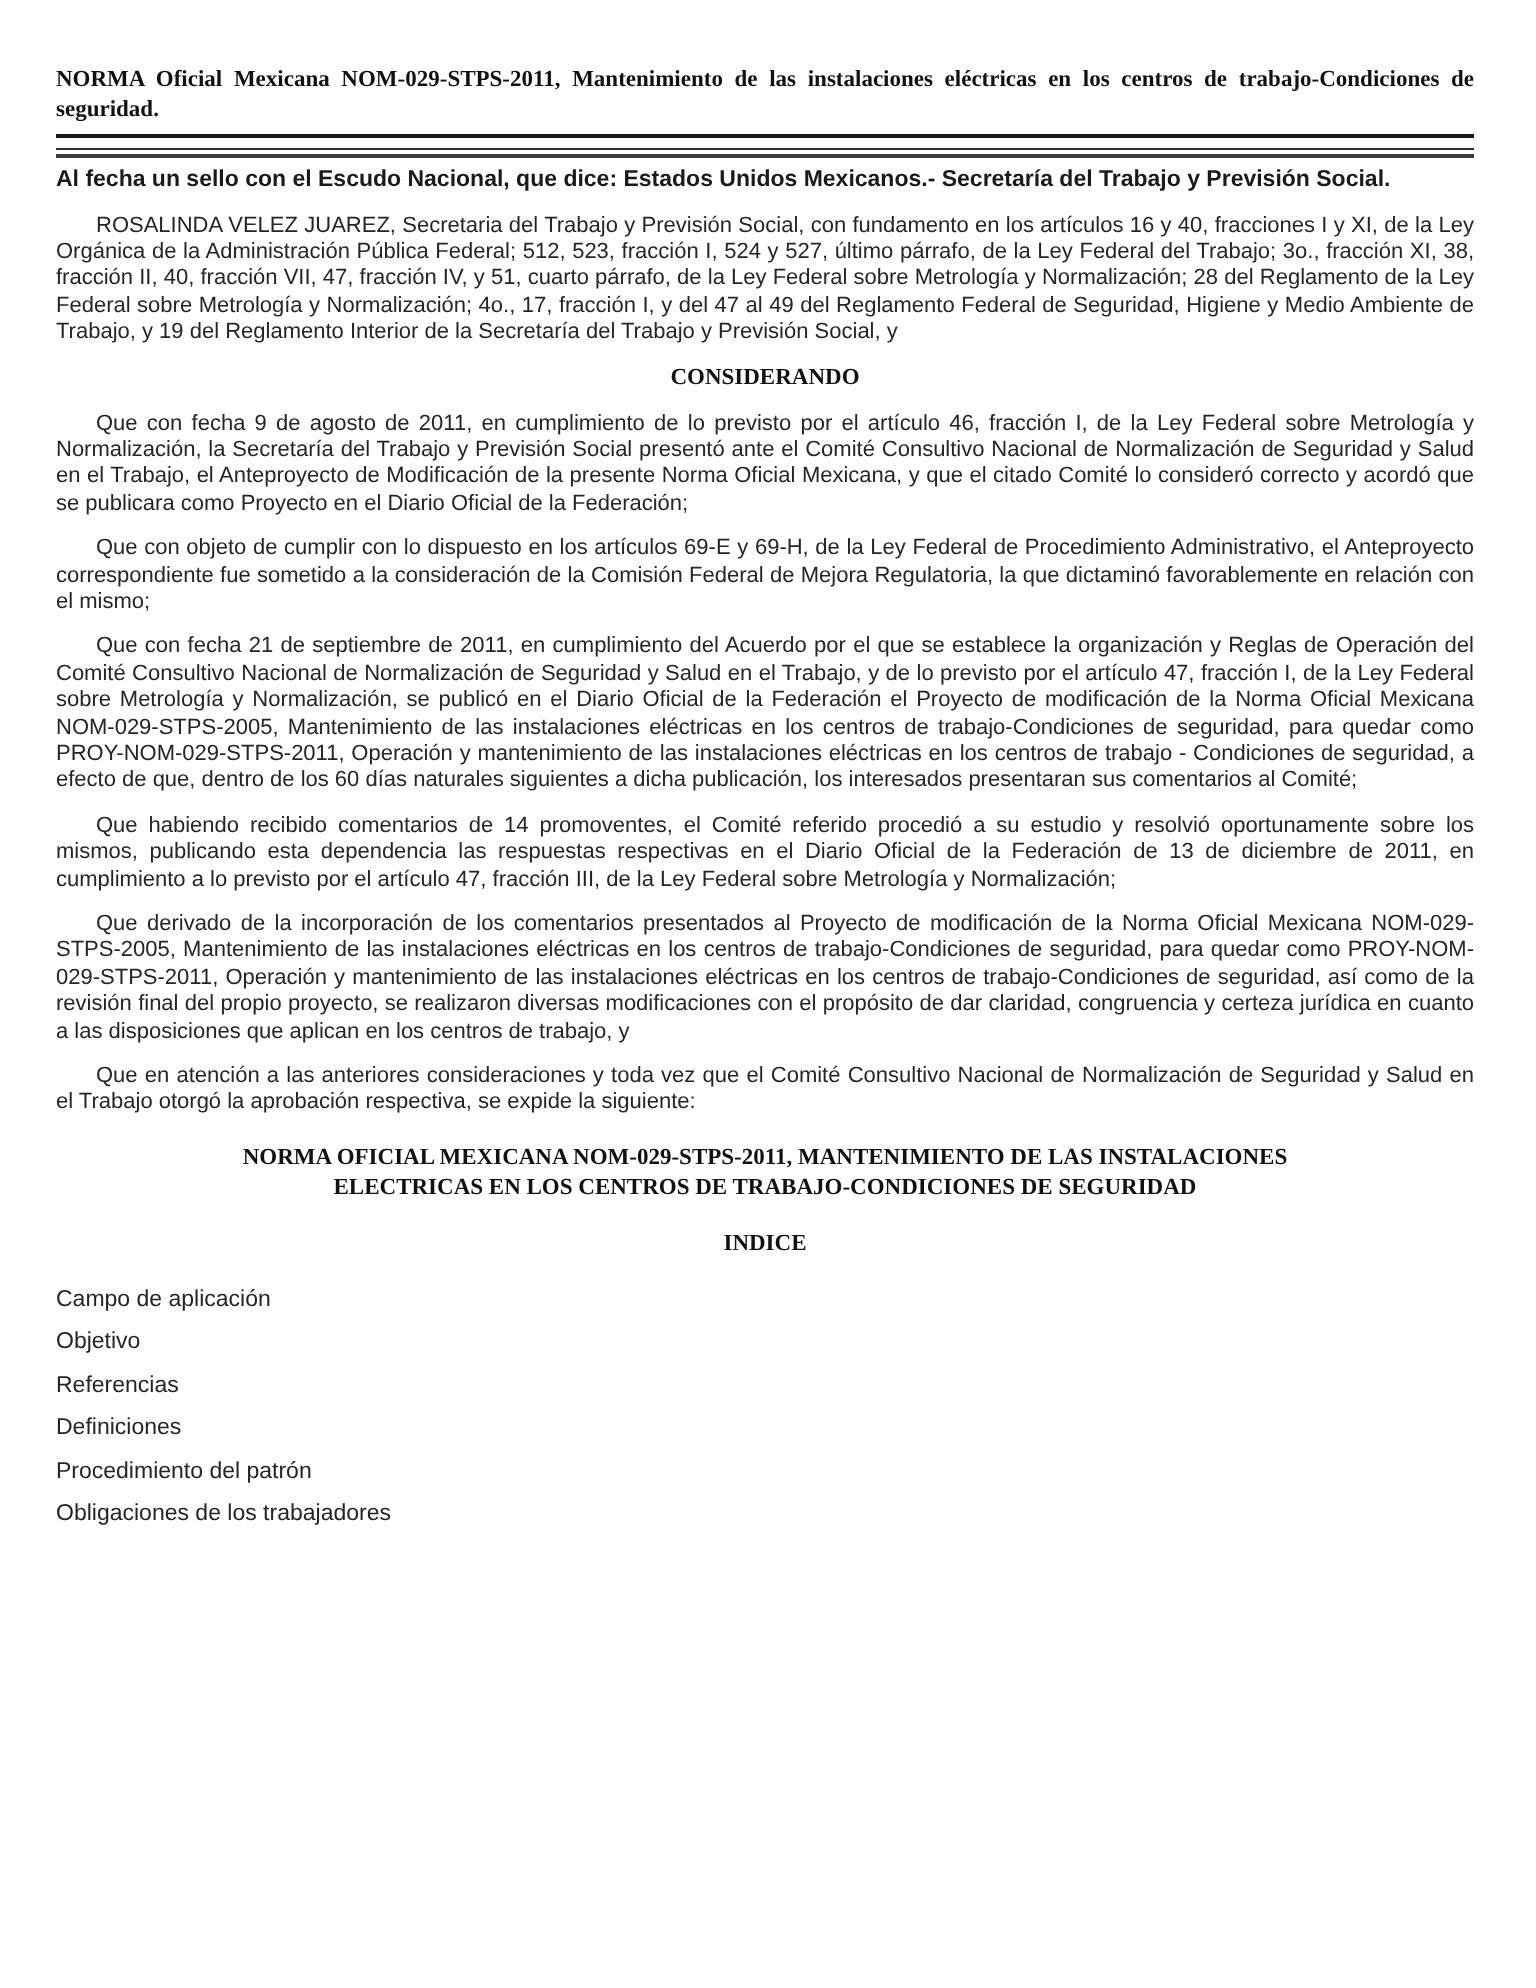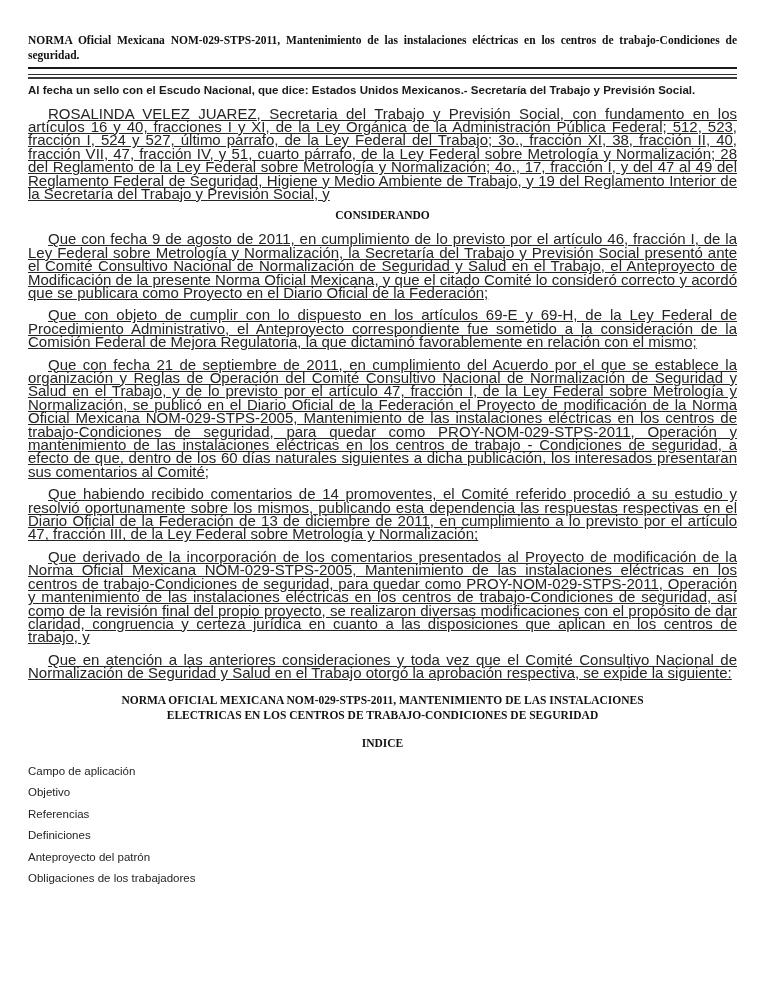--- a/index.html
+++ b/index.html
@@ -41,26 +41,25 @@
   .margin-note {
     margin-top: 5px;
     font-weight: bold;
     font-size: 11.5px;
     line-height: 13.5px;
     color: #1a1a1a;
     text-align: justify;
   }
   .body-para {
     margin-top: 9px;
-    font-size: 15px;
+    font-size: 11px;
     line-height: 13.4px;
     text-align: justify;
     text-indent: 20px;
     color: #252525;
-    text-decoration: underline;
   }
   .center-heading {
     font-family: "Liberation Serif", serif;
     font-weight: bold;
     font-size: 11.5px;
     line-height: 15px;
     color: #111111;
     text-align: center;
   }
   .considerando {
@@ -114,17 +113,17 @@
 
   <div class="center-heading norm-title">NORMA OFICIAL MEXICANA NOM-029-STPS-2011, MANTENIMIENTO DE LAS INSTALACIONES ELECTRICAS EN LOS CENTROS DE TRABAJO-CONDICIONES DE SEGURIDAD</div>
 
   <div class="center-heading indice">INDICE</div>
 
   <ul class="indice-list">
     <li>Campo de aplicación</li>
     <li>Objetivo</li>
     <li>Referencias</li>
     <li>Definiciones</li>
-    <li>Anteproyecto del patrón</li>
+    <li>Procedimiento del patrón</li>
     <li>Obligaciones de los trabajadores</li>
   </ul>
 
 </div>
 
 </body></html>

